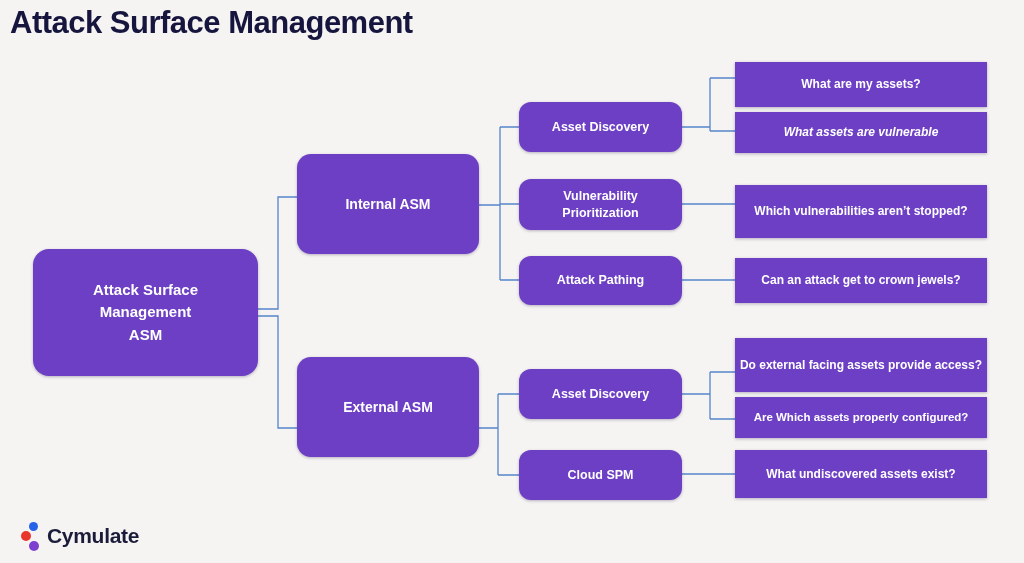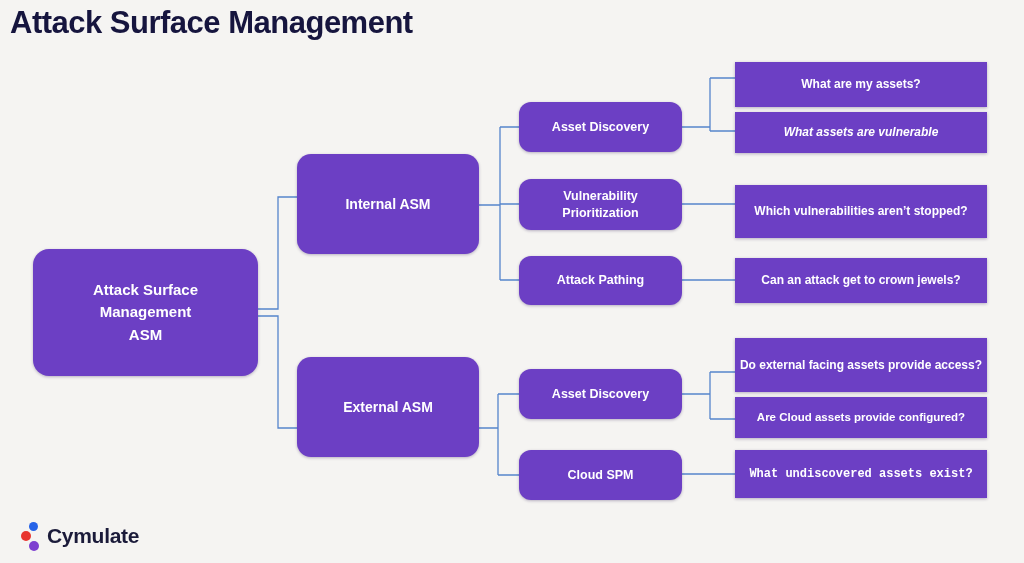--- a/index.html
+++ b/index.html
@@ -169,24 +169,24 @@
 
   <div class="node node-leaf" style="left:735px; top:258px; width:252px; height:45px;justify-content:center;">
     <span>Can an attack get to crown jewels?</span>
   </div>
 
   <div class="node node-leaf" style="left:735px; top:338px; width:252px; height:54px;">
     <span>Do external facing assets provide access?</span>
   </div>
 
   <div class="node node-leaf one-line" style="left:735px; top:397px; width:252px; height:41px;">
-    <span>Are Cloud assets provide configured?</span>
+    <span>Are Which assets properly configured?</span>
   </div>
 
-  <div class="node node-leaf" style="left:735px; top:450px; width:252px; height:48px;font-family:Liberation Mono, monospace;">
+  <div class="node node-leaf" style="left:735px; top:450px; width:252px; height:48px;">
     <span>What undiscovered assets exist?</span>
   </div>
 
   <div class="logo">
     <span class="dot dot-blue"></span>
     <span class="dot dot-red"></span>
     <span class="dot dot-purple"></span>
     <span class="logo-text">Cymulate</span>
   </div>
 

